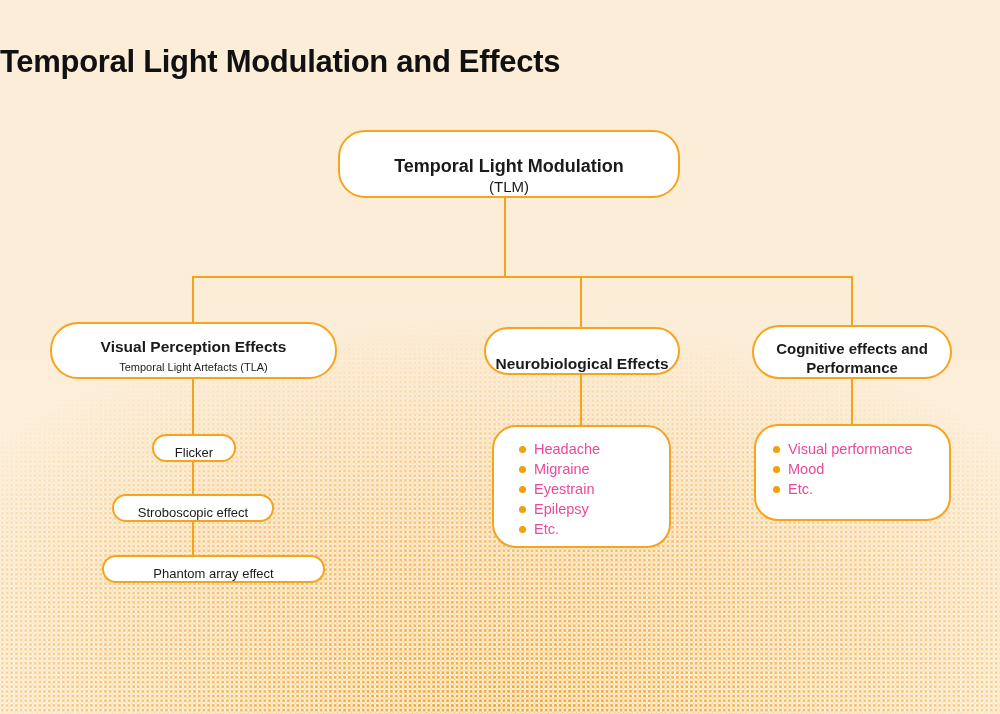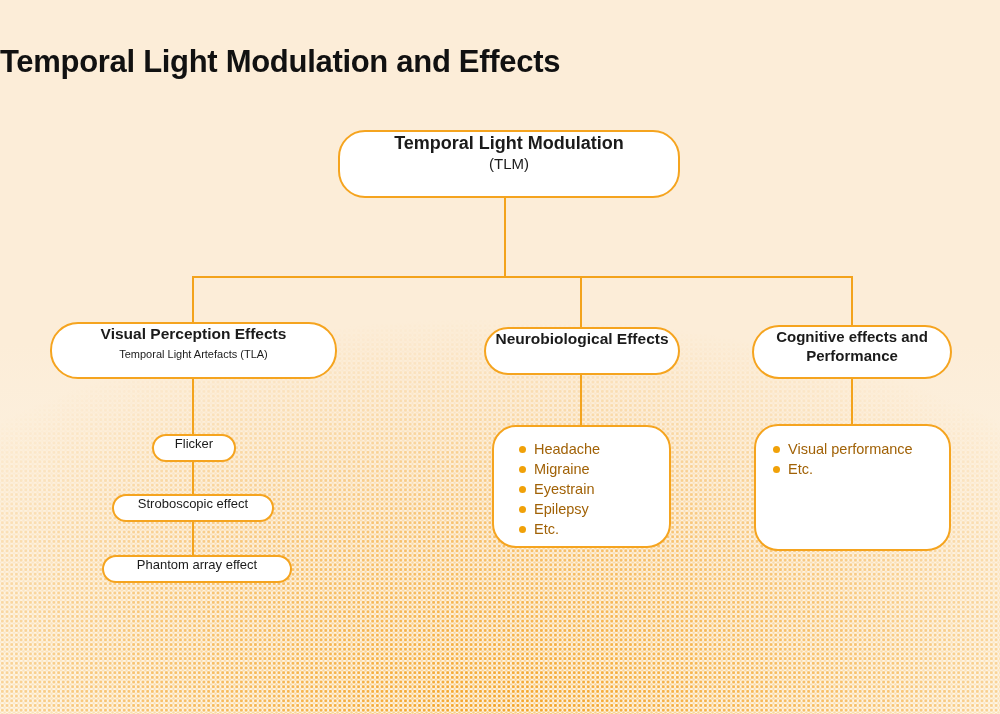--- a/index.html
+++ b/index.html
@@ -36,48 +36,48 @@
   .conn{position:absolute;background:#F3A31C;z-index:1;}
   .v{width:2px;}
   .h{height:2px;}
   
   .node{
     position:absolute;z-index:2;
     background:#FFFFFF;
     border:2px solid #F5A41F;
     box-sizing:border-box;
     display:flex;flex-direction:column;
-    align-items:center;justify-content:flex-start;
+    align-items:center;justify-content:flex-end;
     text-align:center;color:#1B1B1B;
   }
   .node .line-bold{font-weight:700;}
   .top-box{left:338px;top:130px;width:342px;height:68px;border-radius:27px;}
   .top-box .line-bold{font-size:18px;line-height:23px;}
   .top-box .line-sub{font-size:15px;line-height:18px;}
   .left-box{left:50px;top:322px;width:287px;height:57px;border-radius:28px;}
   .left-box .line-bold{font-size:15.5px;line-height:20px;}
   .left-box .line-sub{font-size:11px;line-height:20px;}
   .mid-box{left:484px;top:327px;width:196px;height:48px;border-radius:24px;}
   .mid-box .line-bold{font-size:15.5px;line-height:19px;}
   .right-box{left:752px;top:325px;width:200px;height:54px;border-radius:27px;}
   .right-box .line-bold{font-size:15px;line-height:19px;padding:0 14px;}
   .pill{border-radius:14px;font-size:13px;}
   .pill-flicker{left:152px;top:434px;width:84px;height:28px;}
   .pill-strobo{left:112px;top:494px;width:162px;height:28px;}
-  .pill-phantom{left:102px;top:555px;width:190px;height:28px;}
+  .pill-phantom{left:102px;top:555px;width:223px;height:28px;}
   .list-box{
     align-items:flex-start;justify-content:flex-start;
     border-radius:24px;
   }
   .list-mid{left:492px;top:425px;width:179px;height:123px;padding:12px 10px 10px 25px;}
-  .list-right{left:754px;top:424px;width:197px;height:127px;padding:13px 6px 10px 17px;}
+  .list-right{left:754px;top:424px;width:197px;height:97px;padding:13px 6px 10px 17px;}
   .blist{list-style:none;margin:0;padding:0;}
   .blist li{
     display:flex;align-items:center;gap:8px;
-    font-size:14.5px;line-height:20px;color:#a16207;
+    font-size:14.5px;line-height:20px;color:#ec4899;
     white-space:nowrap;
   }
   .bullet{
     width:7px;height:7px;border-radius:50%;
     background:#F0A109;flex:0 0 auto;
   }
 </style>
 </head>
 <body>
 
@@ -149,17 +149,21 @@
   </div>
 
   <div class="node list-box list-right">
     <ul class="blist">
       <li>
           <span class="bullet"></span>
           <span>Visual performance</span>
         </li>
       <li>
           <span class="bullet"></span>
+          <span>Mood</span>
+        </li>
+      <li>
+          <span class="bullet"></span>
           <span>Etc.</span>
         </li>
     </ul>
   </div>
 </div>
 
 </body></html>

